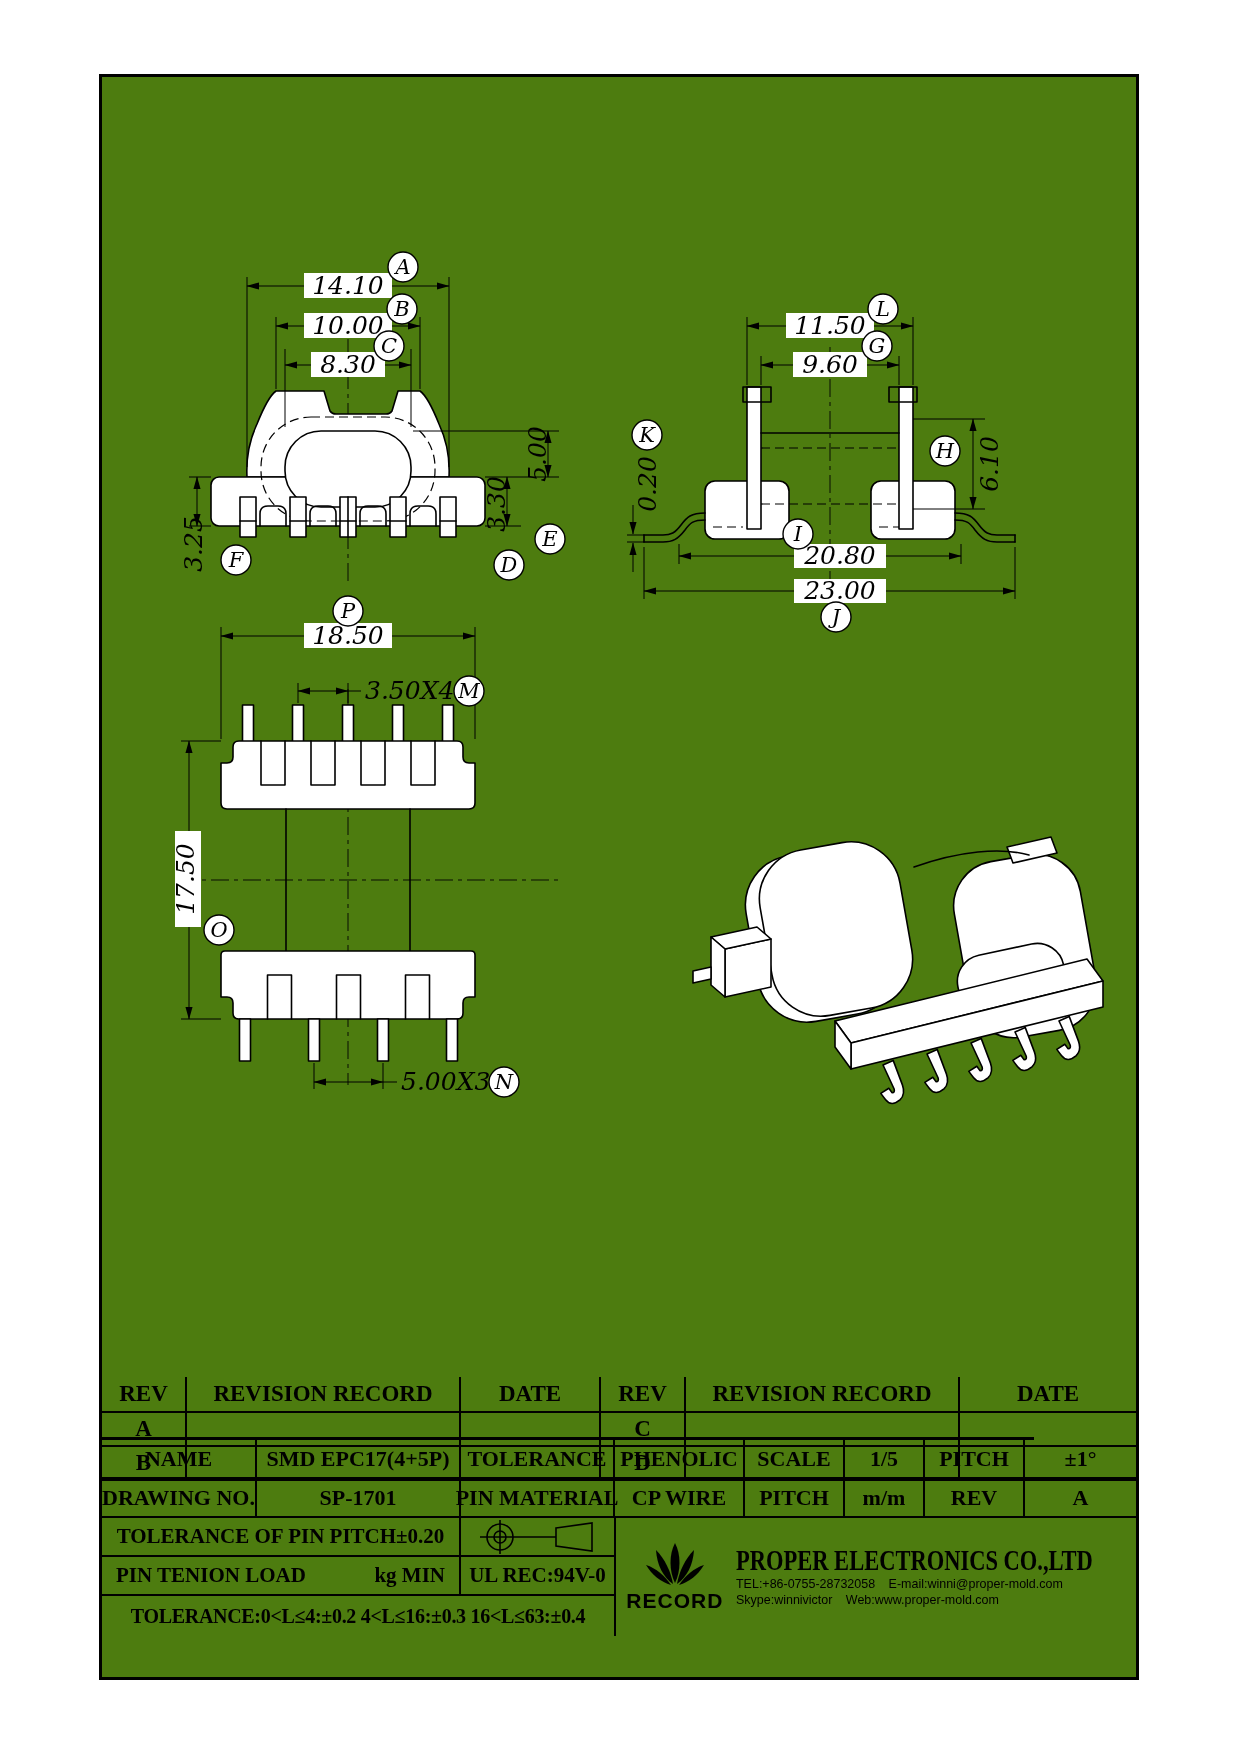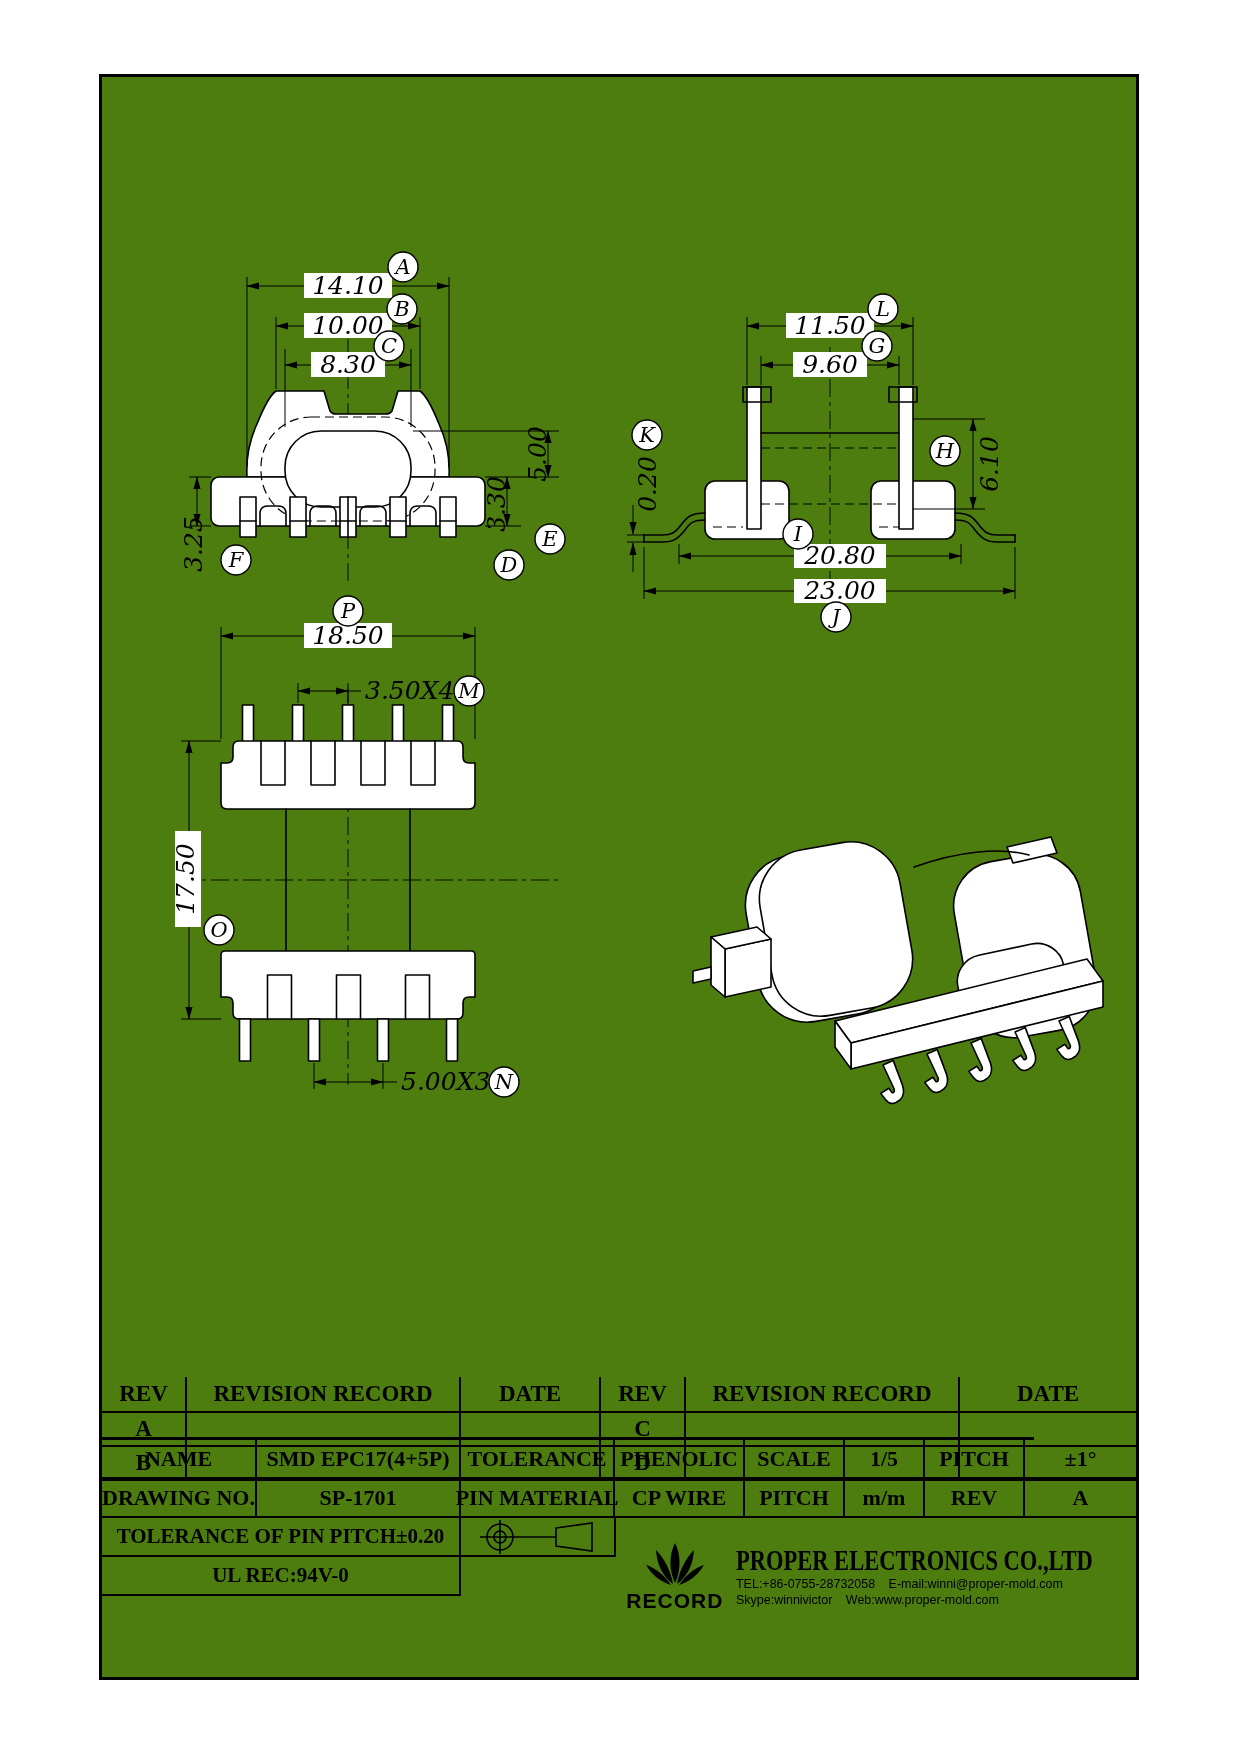--- a/index.html
+++ b/index.html
@@ -401,16 +401,21 @@
           <div class="co-line">
             <span>TEL:+86-0755-28732058</span>
             <span>E-mail:winni@proper-mold.com</span>
           </div>
           <div class="co-line">
             <span>Skype:winnivictor</span>
             <span>Web:www.proper-mold.com</span>
           </div>
         </div>
       </div>
+      <div class="c bR bB cell-tension">
+        <span>PIN TENION LOAD</span>
+        <span>kg MIN</span>
+      </div>
       <div class="c bR bB">UL REC:94V-0</div>
+      <div class="c bR cell-lentol">TOLERANCE:0&lt;L≤4:±0.2  4&lt;L≤16:±0.3  16&lt;L≤63:±0.4</div>
     </div>
   </div>
 </div>
 
 </body></html>

